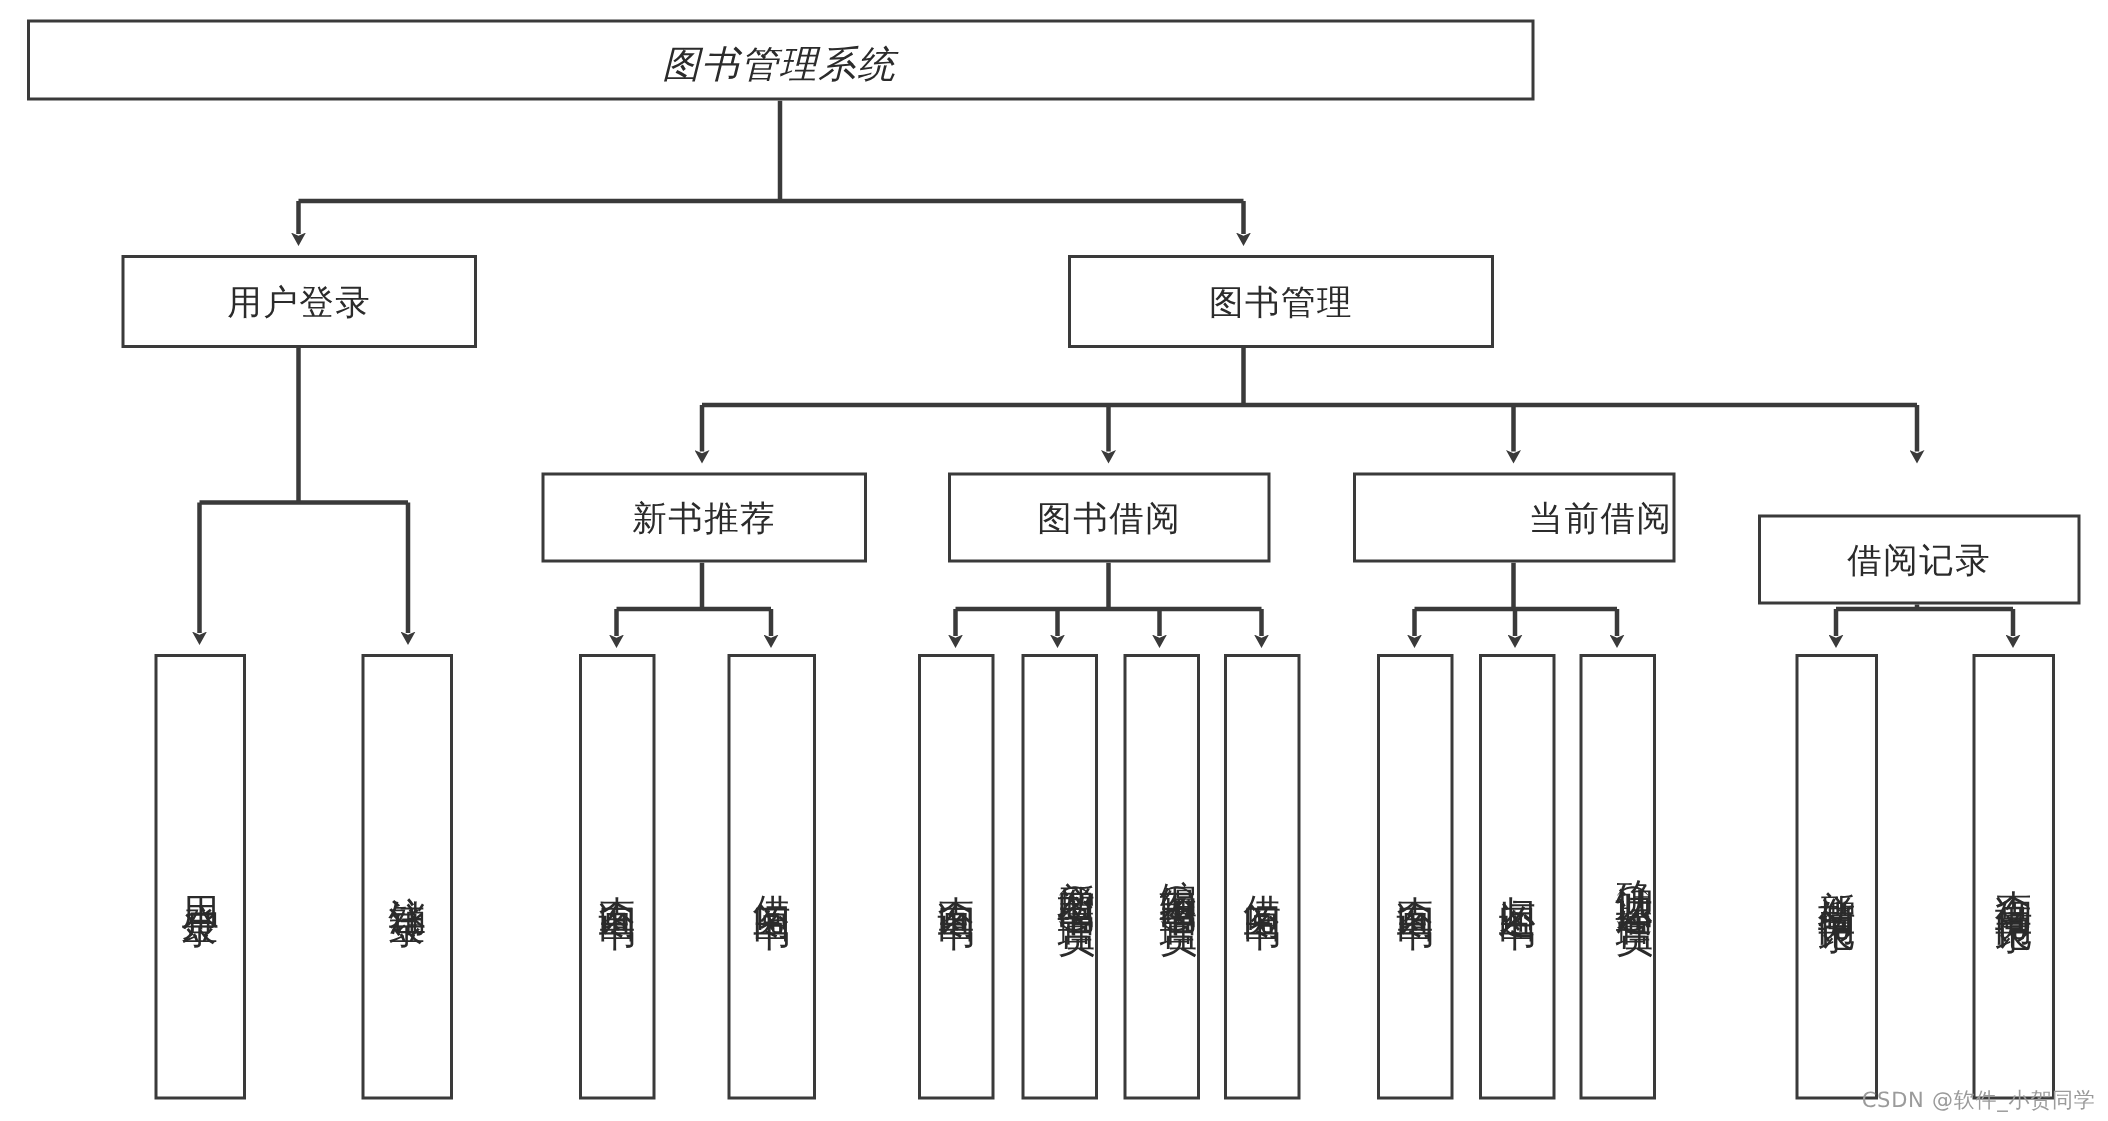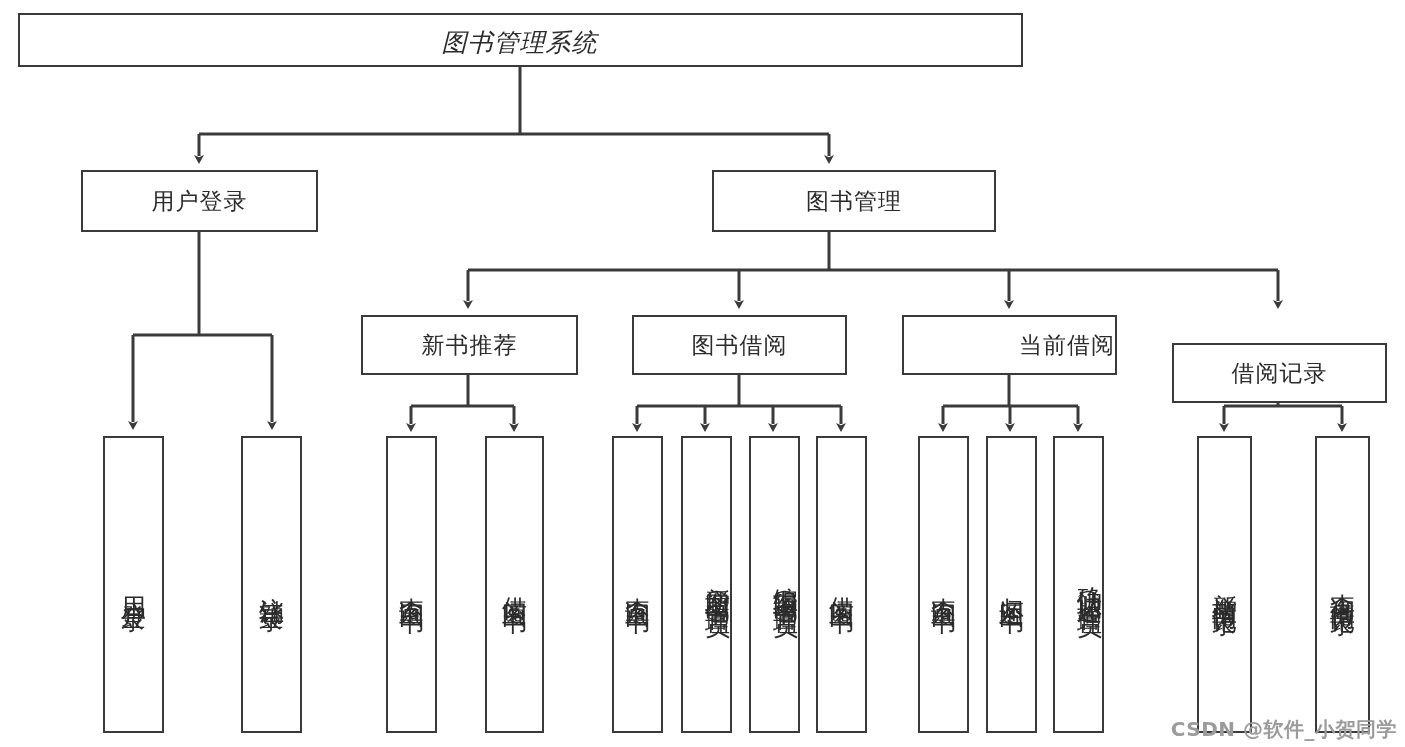--- a/index.html
+++ b/index.html
@@ -69,25 +69,24 @@
     left: 0;
     top: 0;
     width: 1405px;
     height: 747px;
     pointer-events: none;
   }
   #watermark {
     position: absolute;
     right: 8px;
     bottom: 4px;
-    font-size: 20px;
+    font-size: 14px;
     color: #9b9b9b;
     letter-spacing: 0.5px;
     white-space: nowrap;
-    font-weight: bold;
   }
 </style>
 </head>
 <body>
 
 <div id="canvas">
 
   <svg id="wires" viewBox="0 0 1405 747" xmlns="http://www.w3.org/2000/svg">
     <defs>
       <marker id="arrow" markerWidth="9" markerHeight="10" refX="1" refY="5" orient="auto" markerUnits="userSpaceOnUse">

